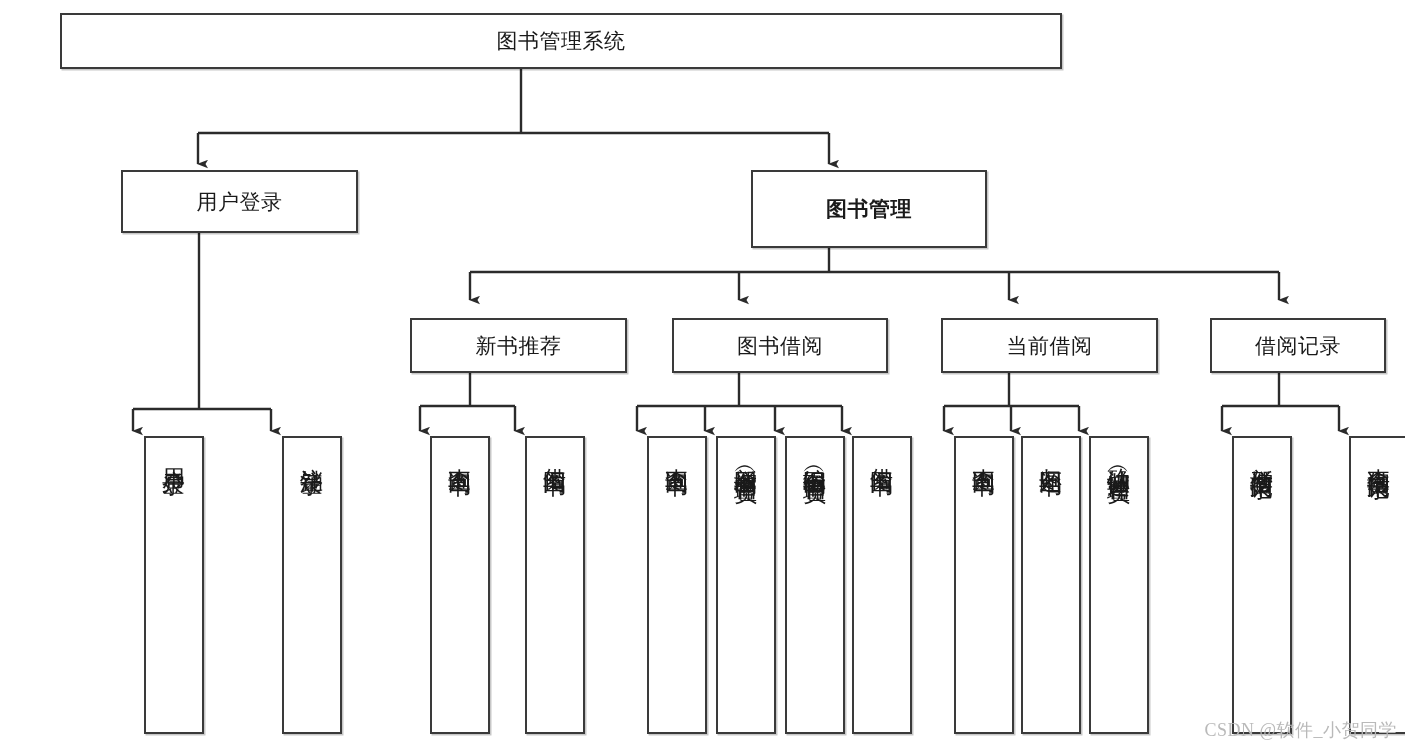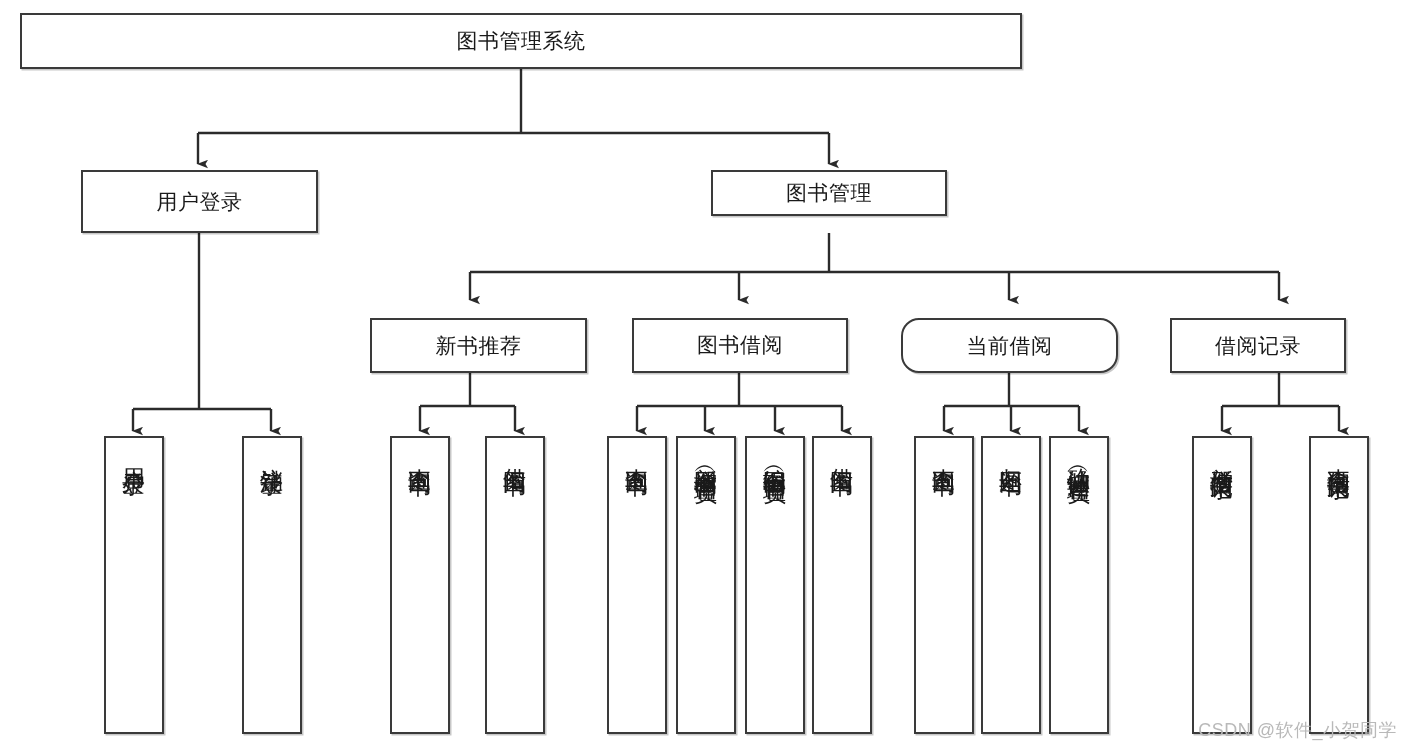--- a/index.html
+++ b/index.html
@@ -27,20 +27,21 @@
   .node {
     position: absolute;
     box-sizing: border-box;
     border: 2px solid #3a3a3a;
     background: #ffffff;
     box-shadow: 1.5px 1.5px 0 0 rgba(0,0,0,0.22);
     display: flex;
     align-items: center;
     justify-content: center;
     color: #1a1a1a;
+    margin-left: 40px;
   }
   .node.horiz {
     font-size: 21px;
     letter-spacing: 0.5px;
     line-height: 1.2;
   }
   .node.vert {
     align-items: flex-start;
     justify-content: center;
     padding-top: 12px;
@@ -56,20 +57,21 @@
   }
   .watermark {
     position: absolute;
     right: 8px;
     bottom: 5px;
     font-size: 18px;
     color: #b9b9b9;
     letter-spacing: 0.5px;
     white-space: nowrap;
     pointer-events: none;
+    font-family: Liberation Serif, serif;
   }
 </style>
 </head>
 <body>
 
 <div id="canvas">
 
   <svg id="wires" viewBox="0 0 1405 747" xmlns="http://www.w3.org/2000/svg">
     <defs>
       <marker id="arrowhead" markerWidth="9" markerHeight="11" refX="4.2" refY="10" orient="auto" markerUnits="userSpaceOnUse">
@@ -120,31 +122,31 @@
     </g>
   </svg>
 
   <div class="node horiz" style="left:20px; top:13px; width:1002px; height:56px;">
     <span>图书管理系统</span>
   </div>
 
   <div class="node horiz" style="left:81px; top:170px; width:237px; height:63px;">
     <span>用户登录</span>
   </div>
-  <div class="node horiz" style="left:711px; top:170px; width:236px; height:46px;">
+  <div class="node horiz" style="left:711px; top:170px; width:236px; height:78px;font-weight:bold;">
     <span>图书管理</span>
   </div>
 
   <div class="node horiz" style="left:370px; top:318px; width:217px; height:55px;">
     <span>新书推荐</span>
   </div>
-  <div class="node horiz" style="left:632px; top:318px; width:216px; height:55px;font-family:Liberation Serif, serif;">
+  <div class="node horiz" style="left:632px; top:318px; width:216px; height:55px;">
     <span>图书借阅</span>
   </div>
-  <div class="node horiz" style="left:901px; top:318px; width:217px; height:55px;border-radius:18px;">
+  <div class="node horiz" style="left:901px; top:318px; width:217px; height:55px;">
     <span>当前借阅</span>
   </div>
   <div class="node horiz" style="left:1170px; top:318px; width:176px; height:55px;">
     <span>借阅记录</span>
   </div>
 
   <div class="node vert" style="left:104px; top:436px; width:60px; height:298px;">
     <span class="vlabel">用户登录</span>
   </div>
   <div class="node vert" style="left:242px; top:436px; width:60px; height:298px;">

